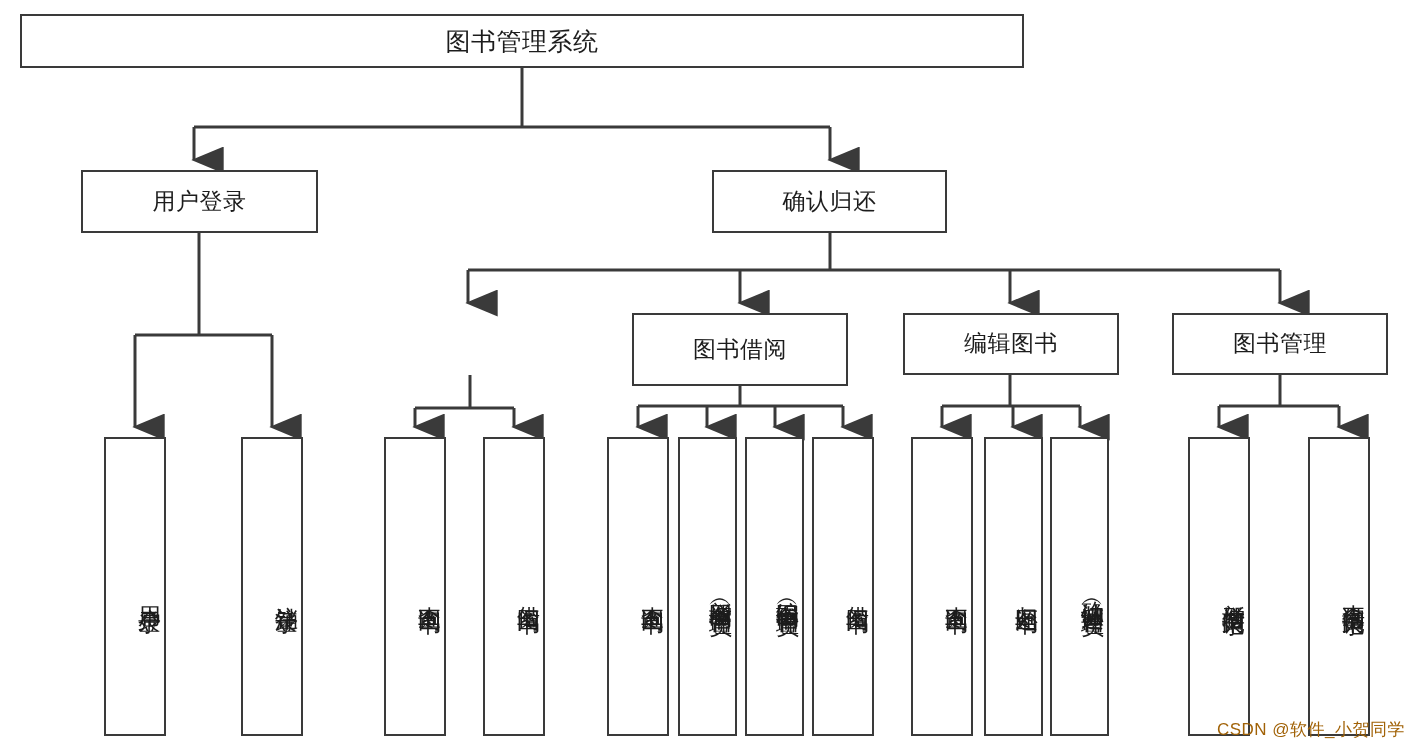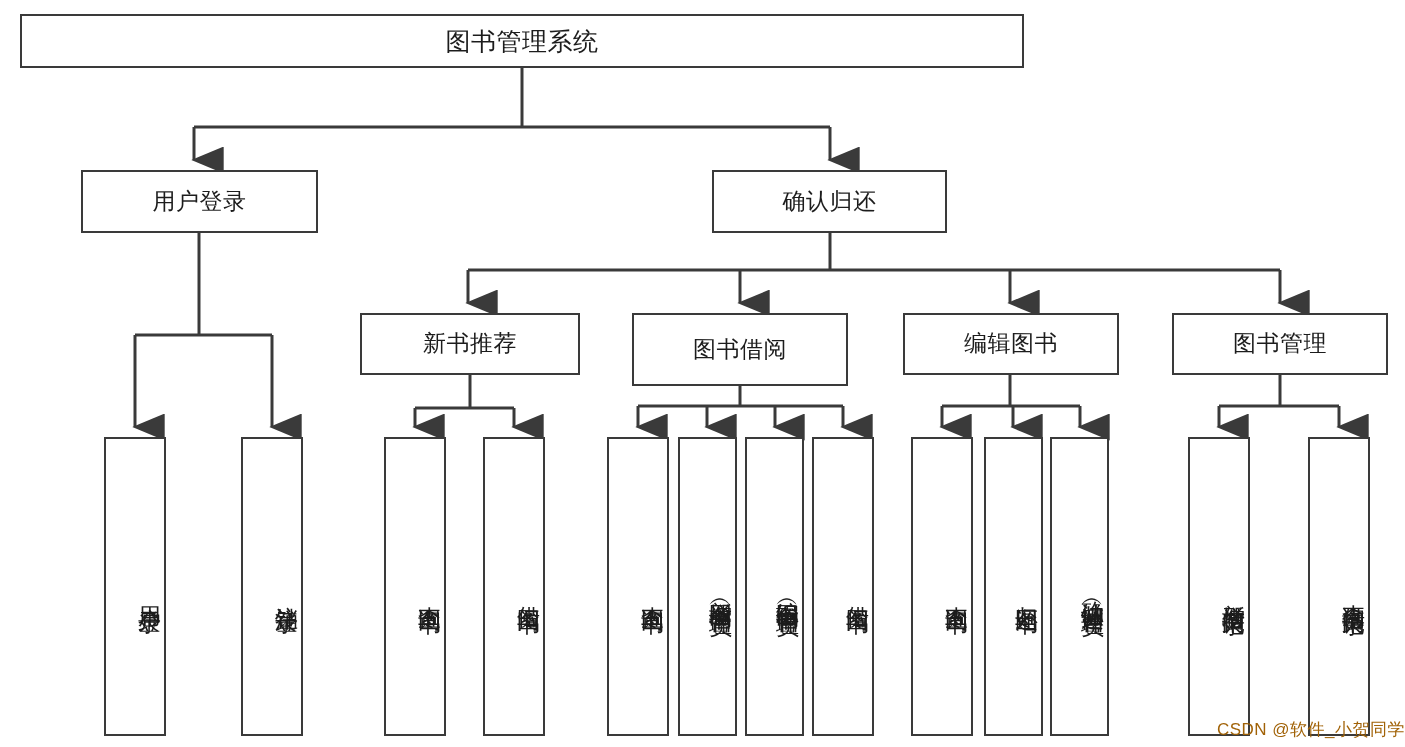--- a/index.html
+++ b/index.html
@@ -120,21 +120,20 @@
       <path d="M 1219 406 L 1219 427" marker-end="url(#arrow)"></path>
       <path d="M 1339 406 L 1339 427" marker-end="url(#arrow)"></path>
     </g>
   </svg>
 
   <div class="node horiz" id="root-node" style="left:20px; top:14px; width:1004px; height:54px;">图书管理系统</div>
 
   <div class="node horiz" style="left:81px; top:170px; width:237px; height:63px;">用户登录</div>
   <div class="node horiz" style="left:712px; top:170px; width:235px; height:63px;">确认归还</div>
 
-  <div class="node horiz" style="left:360px; top:313px; width:220px; height:62px;">新书推荐</div>
   <div class="node horiz" style="left:632px; top:313px; width:216px; height:73px;">图书借阅</div>
   <div class="node horiz" style="left:903px; top:313px; width:216px; height:62px;">编辑图书</div>
   <div class="node horiz" style="left:1172px; top:313px; width:216px; height:62px;">图书管理</div>
 
   <div class="node vert" style="left:104px; top:437px; width:62px; height:299px;">用户登录</div>
   <div class="node vert" style="left:241px; top:437px; width:62px; height:299px;">注销登录</div>
 
   <div class="node vert" style="left:384px; top:437px; width:62px; height:299px;">查询图书</div>
   <div class="node vert" style="left:483px; top:437px; width:62px; height:299px;">借阅图书</div>
 

